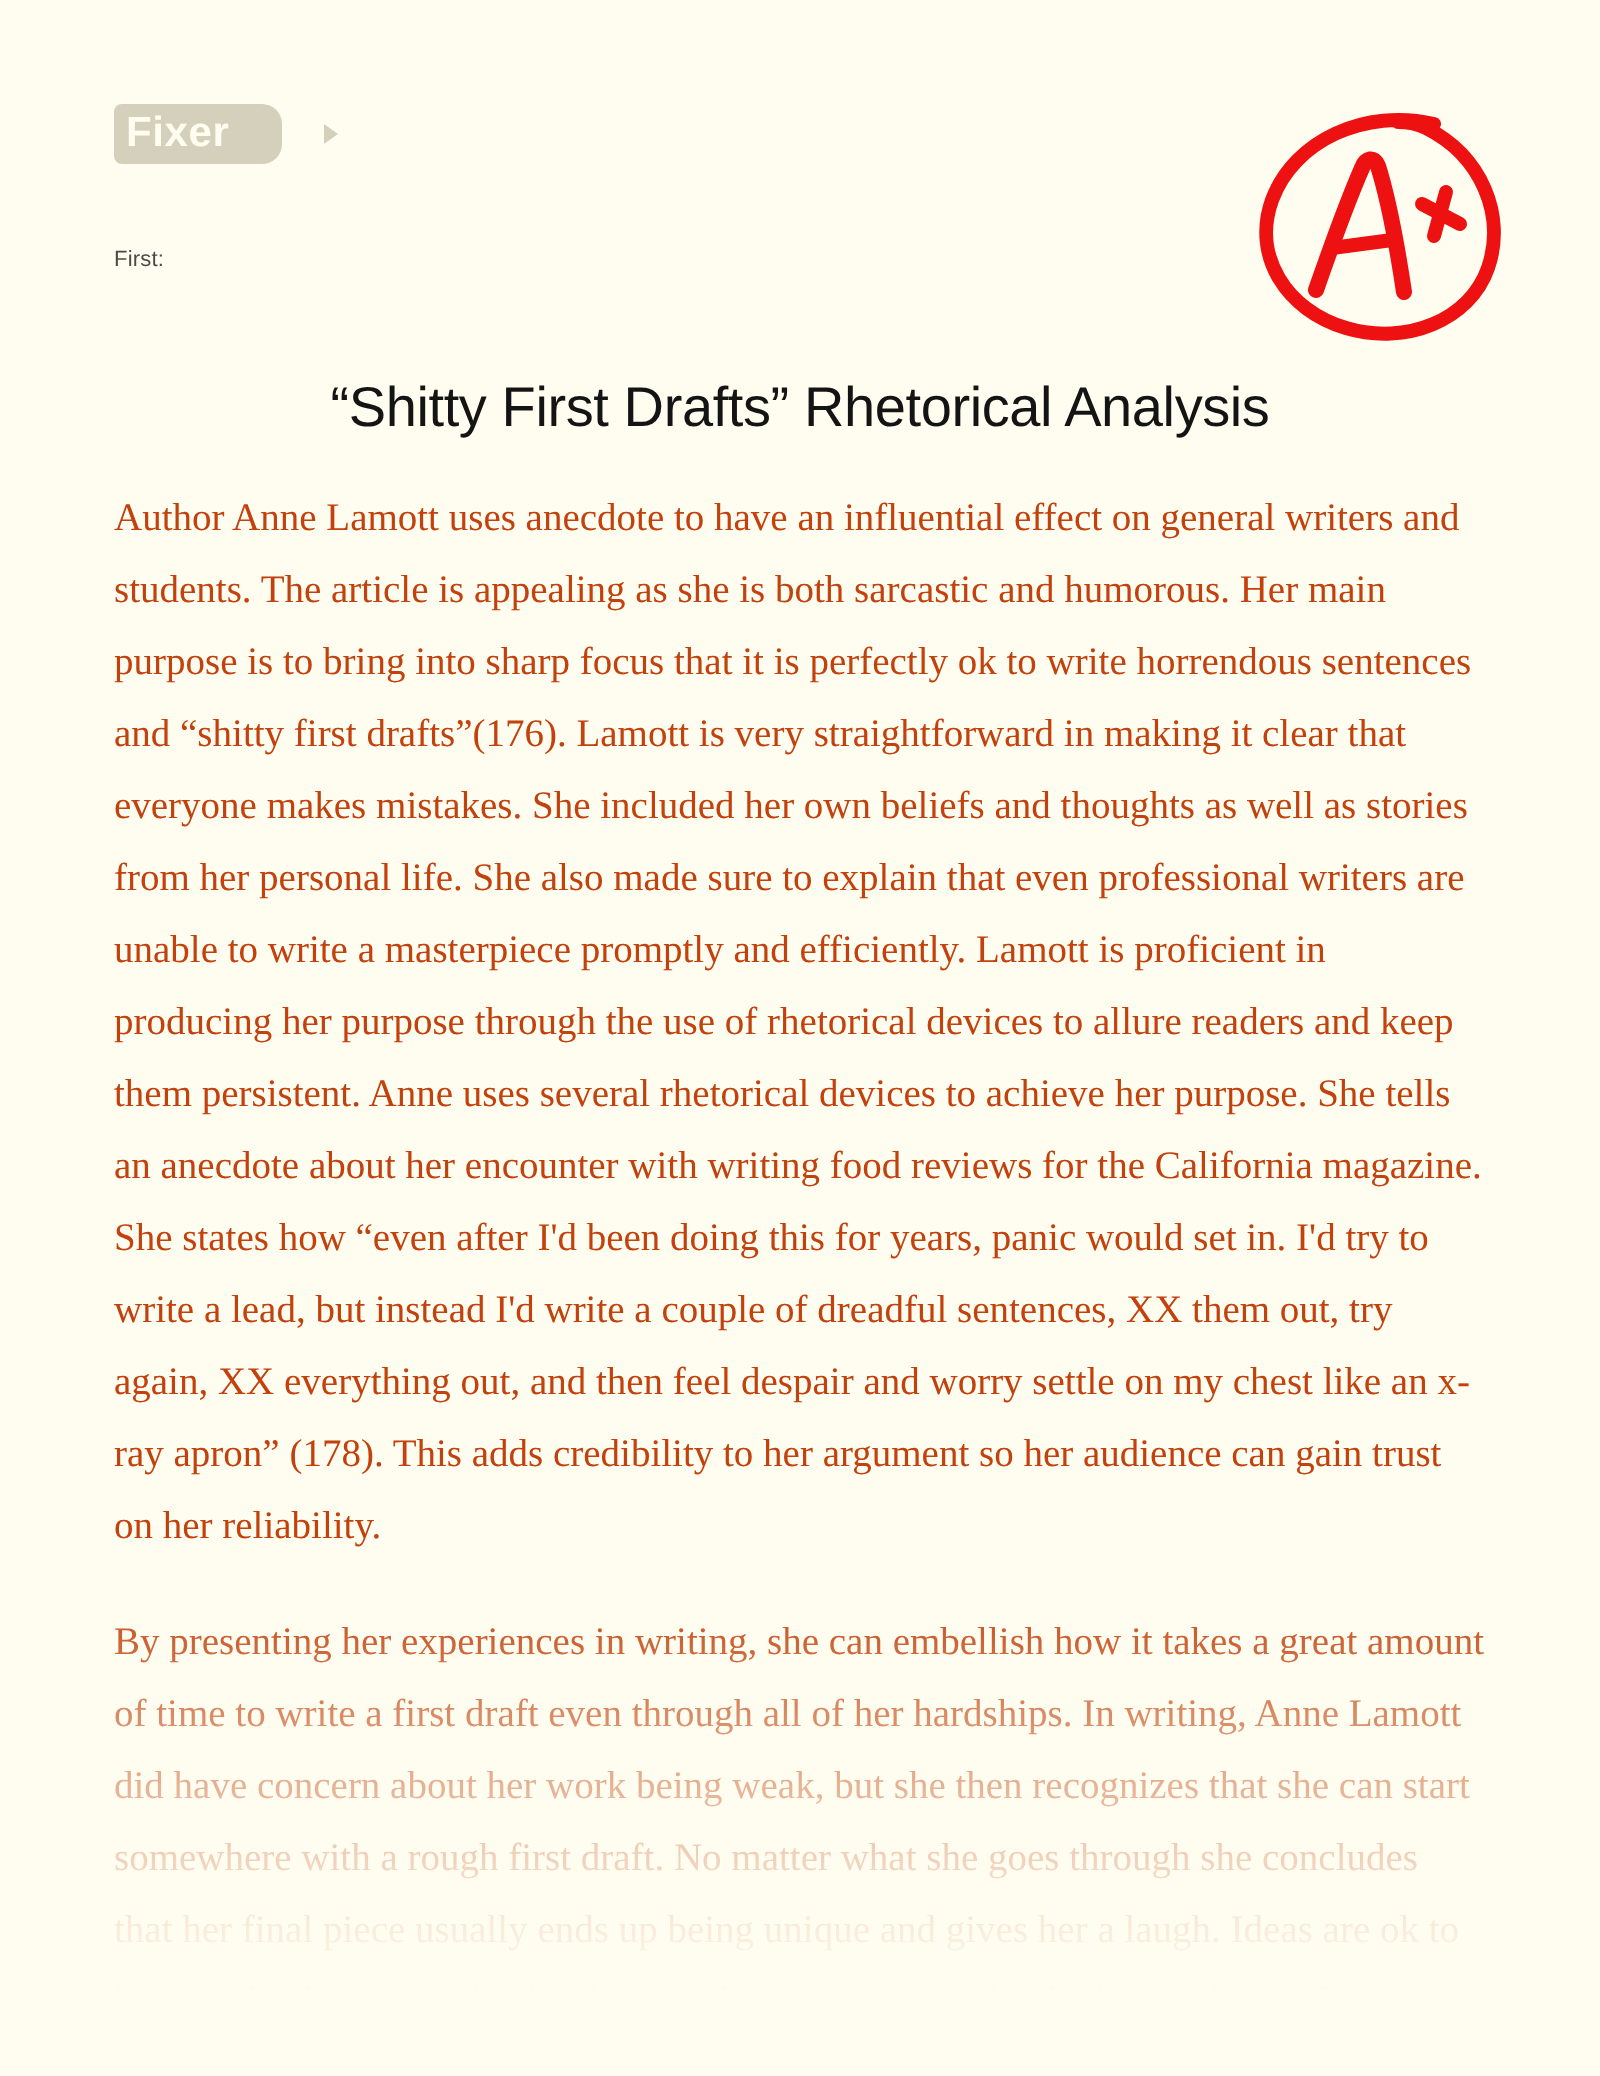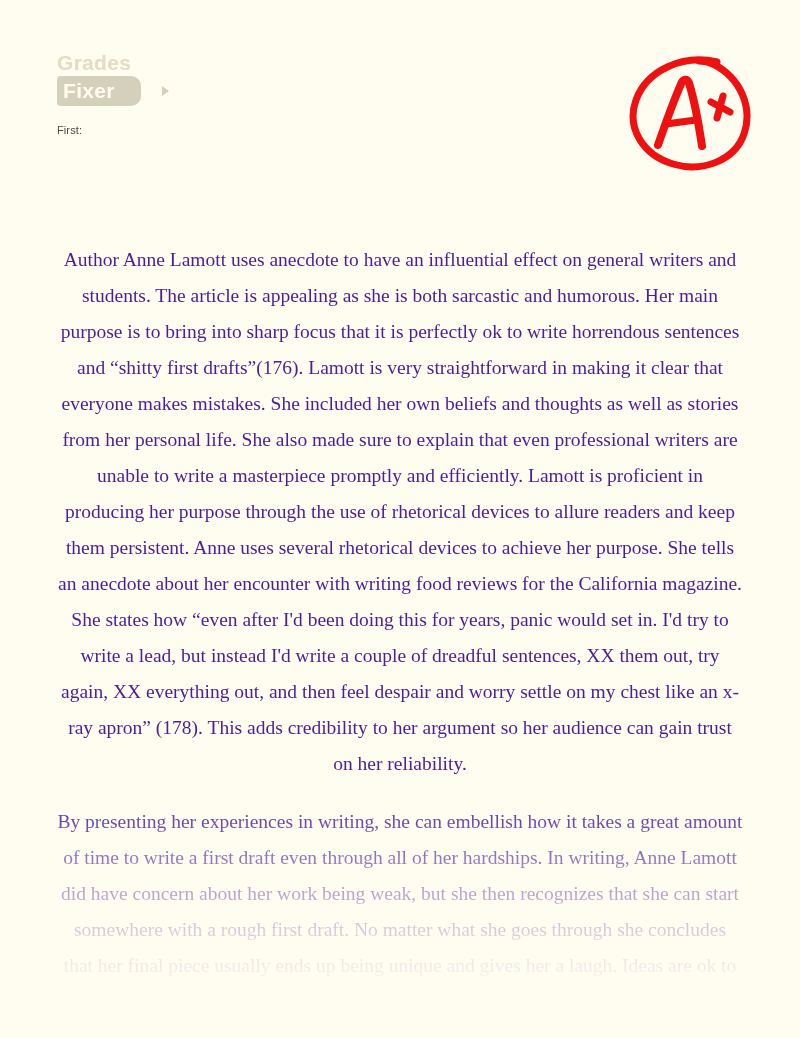--- a/index.html
+++ b/index.html
@@ -114,22 +114,22 @@
     position: absolute;
     left: 57px;
     top: 242px;
     width: 686px;
   }
   .body-copy p {
     margin: 0 0 22px 0;
     font-family: "Liberation Serif", "DejaVu Serif", serif;
     font-size: 19.5px;
     line-height: 36px;
-    color: #4c1d95;
-    text-align: center;
+    color: #c2410c;
+    text-align: left;
   }
   .body-copy p:last-child { margin-bottom: 0; }
 
   
   .fade-mask {
     position: absolute;
     left: 0;
     bottom: 0;
     width: 800px;
     height: 250px;
@@ -144,21 +144,20 @@
   }
 </style>
 </head>
 <body>
 
 <div class="page">
 
   <div class="header">
 
     <div class="brand">
-      <span class="brand-top">Grades</span>
       <div class="brand-badge-row">
         <span class="brand-badge">Fixer</span>
         <span class="brand-arrow"></span>
       </div>
     </div>
 
     <div class="source-line">First:</div>
 
     <div class="grade-mark">
       <svg width="130" height="125" viewBox="0 0 130 125" aria-hidden="true">
@@ -169,20 +168,21 @@
         <path d="M 33 95 C 41 72, 49 50, 56 34 C 58 29, 62 28, 64 33 C 70 52, 74 76, 77 96" fill="none" stroke="#EE1111" stroke-width="8" stroke-linecap="round"></path>
         <path d="M 41 74 L 71 70" fill="none" stroke="#EE1111" stroke-width="7" stroke-linecap="round"></path>
 
         <path d="M 86 52 L 105 62" fill="none" stroke="#EE1111" stroke-width="7" stroke-linecap="round"></path>
         <path d="M 98 46 L 92 68" fill="none" stroke="#EE1111" stroke-width="7" stroke-linecap="round"></path>
       </svg>
     </div>
 
   </div>
 
+  <h1 class="doc-title">“Shitty First Drafts” Rhetorical Analysis</h1>
 
   <div class="body-copy">
     <p>Author Anne Lamott uses anecdote to have an influential effect on general writers and students. The article is appealing as she is both sarcastic and humorous. Her main purpose is to bring into sharp focus that it is perfectly ok to write horrendous sentences and “shitty first drafts”(176). Lamott is very straightforward in making it clear that everyone makes mistakes. She included her own beliefs and thoughts as well as stories from her personal life. She also made sure to explain that even professional writers are unable to write a masterpiece promptly and efficiently. Lamott is proficient in producing her purpose through the use of rhetorical devices to allure readers and keep them persistent. Anne uses several rhetorical devices to achieve her purpose. She tells an anecdote about her encounter with writing food reviews for the California magazine. She states how “even after I'd been doing this for years, panic would set in. I'd try to write a lead, but instead I'd write a couple of dreadful sentences, XX them out, try again, XX everything out, and then feel despair and worry settle on my chest like an x-ray apron” (178). This adds credibility to her argument so her audience can gain trust on her reliability.</p>
     <p>By presenting her experiences in writing, she can embellish how it takes a great amount of time to write a first draft even through all of her hardships. In writing, Anne Lamott did have concern about her work being weak, but she then recognizes that she can start somewhere with a rough first draft. No matter what she goes through she concludes that her final piece usually ends up being unique and gives her a laugh. Ideas are ok to be completely unorganized as long as they are structured to be interesting in their own way. Anne Lamott uses humor to keep her audience engaged and absorbed. For</p>
   </div>
 
   <div class="fade-mask"></div>
 
 </div>
 

